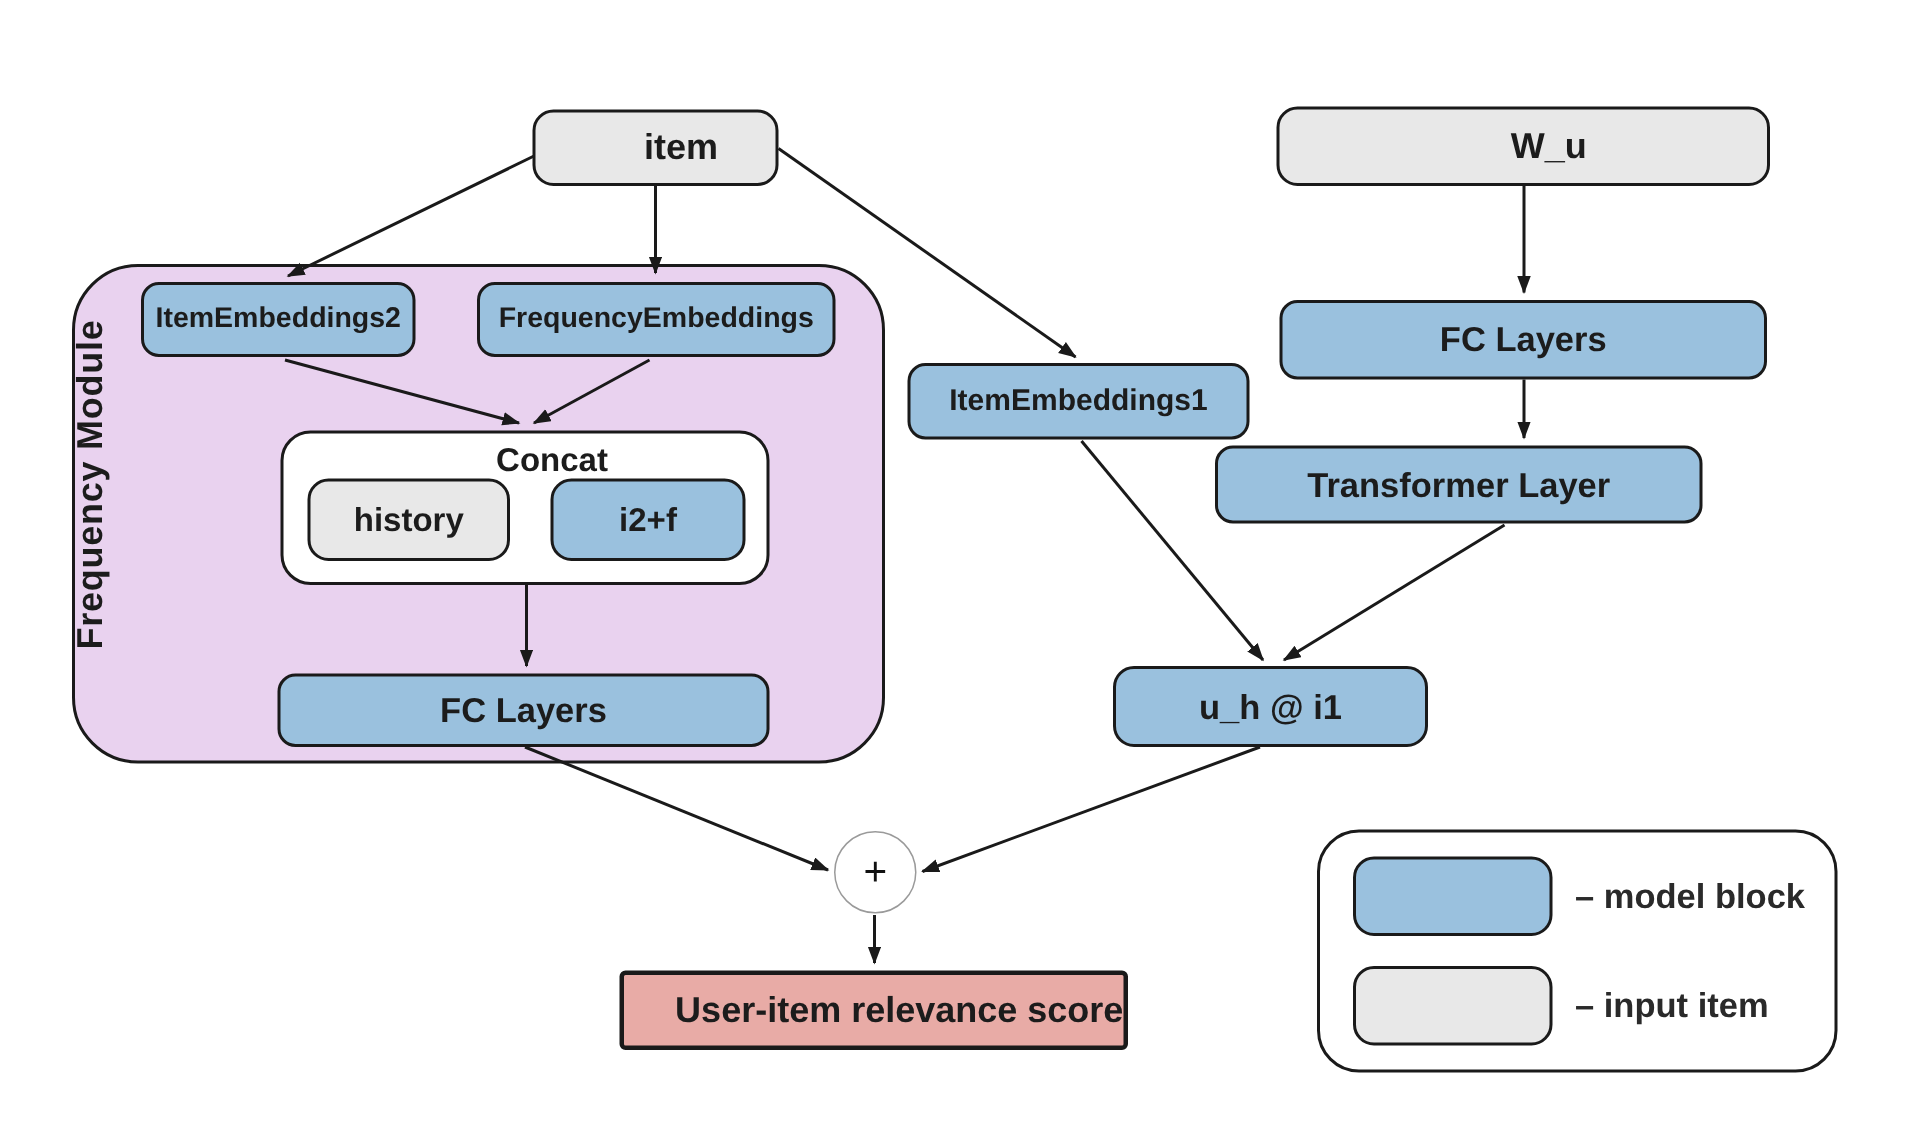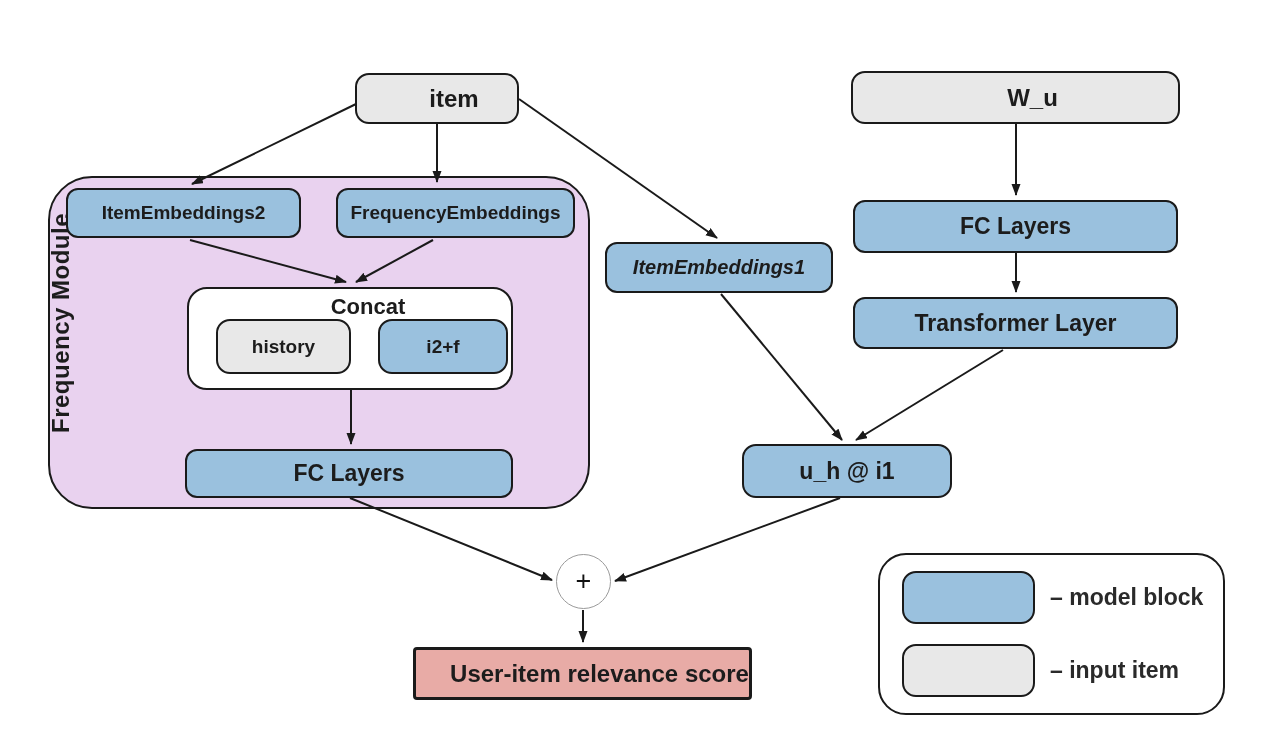--- a/index.html
+++ b/index.html
@@ -23,22 +23,22 @@
   .blue{background:#9ac1de;}
   .gray{background:#e8e8e8;}
   .pink-module{background:#e9d2ef;border-radius:44px;border-width:2.5px;}
   .salmon{background:#e8aba6;}
   .white-box{background:#ffffff;}
   .r12{border-radius:12px;}
   .r14{border-radius:14px;}
   .r16{border-radius:4px;}
   .r20{border-radius:20px;}
   .f19{font-size:19px;}
-  .f20{font-size:20px;font-style:italic;}
-  .f22{font-size:19px;margin-left:11px;}
+  .f20{font-size:20px;}
+  .f22{font-size:22px;}
   .f23{font-size:23px;}
   .f24{font-size:24px;padding-left:34px;}
   #module-label{
     position:absolute;
     left:-60px;top:310px;width:240px;height:26px;
     transform:rotate(-90deg);
     font-weight:bold;font-size:24px;
     text-align:center;
     color:#1c1c1c;
     letter-spacing:0.5px;
@@ -97,36 +97,36 @@
       <line x1="721" y1="294" x2="842" y2="440" marker-end="url(#ah)"></line>
       <line x1="1003" y1="350" x2="856" y2="440" marker-end="url(#ah)"></line>
       <line x1="1016" y1="124" x2="1016" y2="195" marker-end="url(#ah)"></line>
       <line x1="1016" y1="253" x2="1016" y2="292" marker-end="url(#ah)"></line>
     </g>
   </svg>
 
   <div class="node gray r14 f24" style="left:355px;top:73px;width:164px;height:51px;">item</div>
   <div class="node gray r14 f24" style="left:851px;top:71px;width:329px;height:53px;">W_u</div>
 
-  <div class="node blue r12 f19" style="left:66px;top:188px;width:235px;height:50px;">ItemEmbeddings2</div>
-  <div class="node blue r12 f19" style="left:336px;top:188px;width:239px;height:50px;">FrequencyEmbeddings</div>
+  <div class="node blue r12 f19" style="left:94px;top:188px;width:183px;height:50px;">ItemEmbeddings2</div>
+  <div class="node blue r12 f19" style="left:318px;top:188px;width:239px;height:50px;">FrequencyEmbeddings</div>
 
   <div class="node white-box r20" id="concat-box" style="left:187px;top:287px;width:326px;height:103px;">
     <div id="concat-title">Concat</div>
     <div id="concat-inner">
       <div class="node gray r14 f22" style="left:16px;top:1px;width:135px;height:55px;">history</div>
       <div class="node blue r14 f22" style="left:178px;top:1px;width:130px;height:55px;">i2+f</div>
     </div>
   </div>
 
   <div class="node blue r12 f23" style="left:185px;top:449px;width:328px;height:49px;">FC Layers</div>
 
   <div class="node blue r12 f20" style="left:605px;top:242px;width:228px;height:51px;">ItemEmbeddings1</div>
   <div class="node blue r12 f23" style="left:853px;top:200px;width:325px;height:53px;">FC Layers</div>
-  <div class="node blue r12 f23" style="left:853px;top:297px;width:325px;height:52px;">Transformer Layer</div>
+  <div class="node blue r12 f23" style="left:810px;top:297px;width:325px;height:52px;">Transformer Layer</div>
   <div class="node blue r14 f23" style="left:742px;top:444px;width:210px;height:54px;">u_h @ i1</div>
 
   <div id="plus-node">
     <span>+</span>
   </div>
 
   <div class="node salmon r16 f24" style="left:413px;top:647px;width:339px;height:53px;border-width:3px;">User-item relevance score</div>
 
   <div id="legend">
     <div class="legend-row">

